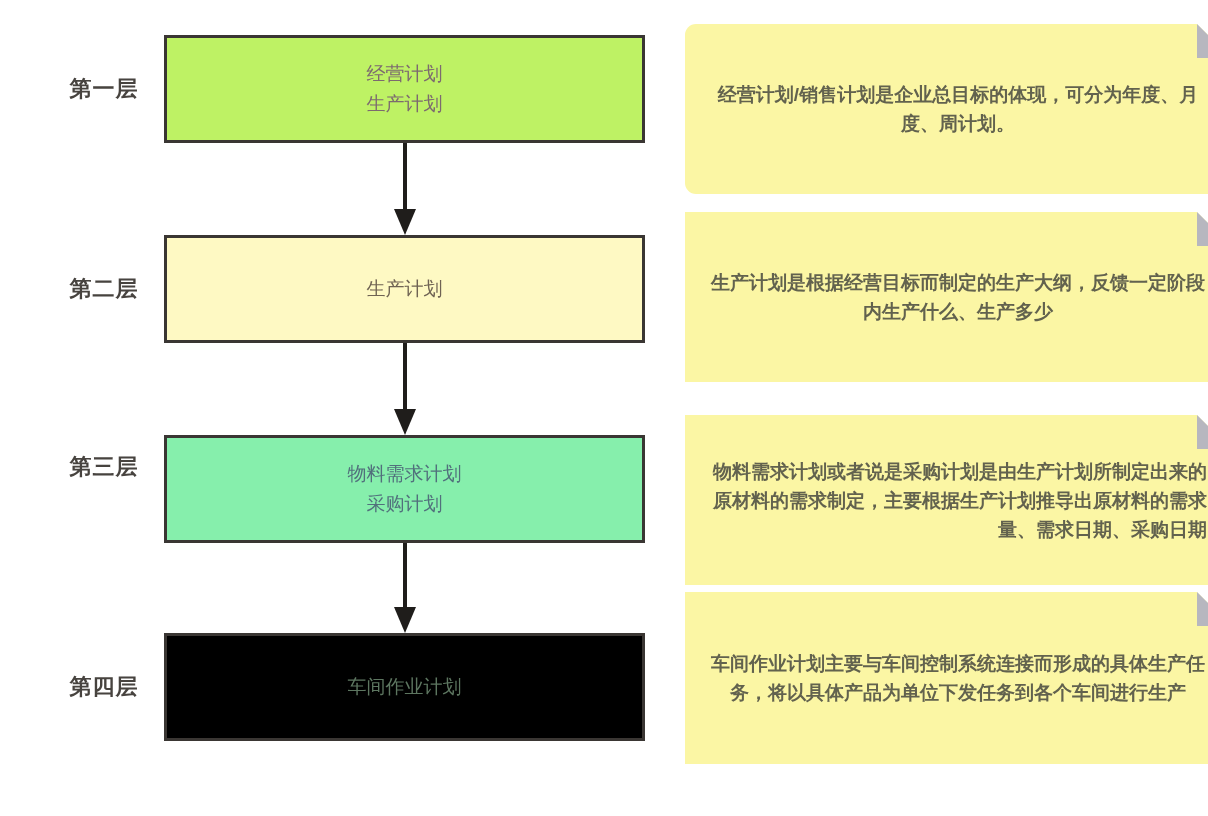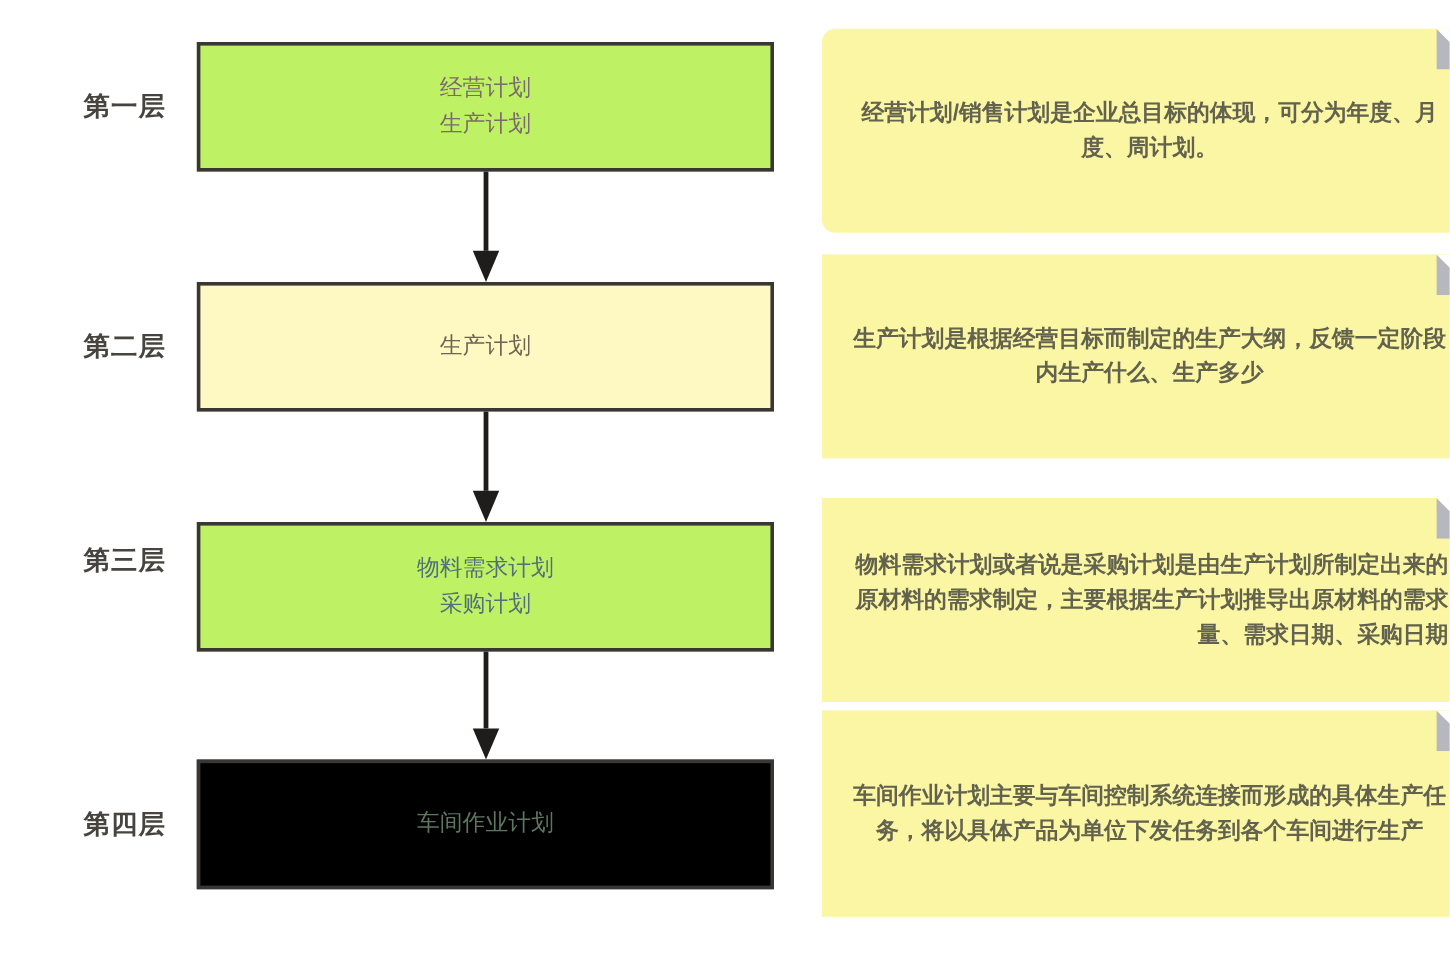--- a/index.html
+++ b/index.html
@@ -22,21 +22,21 @@
 
   
   .plan-box {
     position:absolute; left:124px; width:481px; height:108px;
     border:3px solid #3a3633;
     display:flex; flex-direction:column; align-items:center; justify-content:center;
     text-align:center; font-size:19px; line-height:30px;
   }
   .plan-box.t1 { top:35px;  background:#bef264; color:#7c6a6f; }
   .plan-box.t2 { top:235px; background:#fef9c3; color:#6f6353;text-align:right; }
-  .plan-box.t3 { top:435px; background:#bef264; color:#51707c; }
+  .plan-box.t3 { top:435px; background:#86efac; color:#51707c; }
   .plan-box.t4 { top:633px; background:#000000; color:#5d7660; }
 
   
   .down-arrow {
     position:absolute; left:353px; width:24px;
     display:flex; flex-direction:column; align-items:center;
   }
   .down-arrow.a1 { top:143px; height:92px; }
   .down-arrow.a2 { top:343px; height:92px; }
   .down-arrow.a3 { top:543px; height:90px; }

